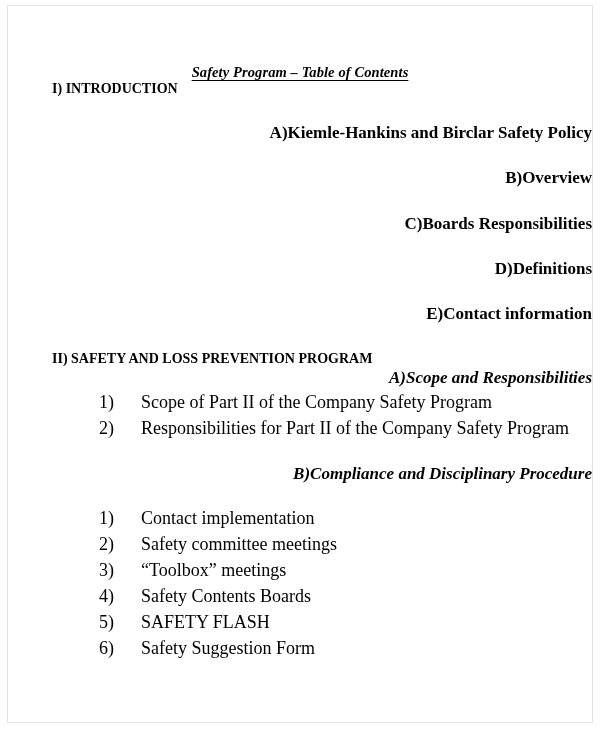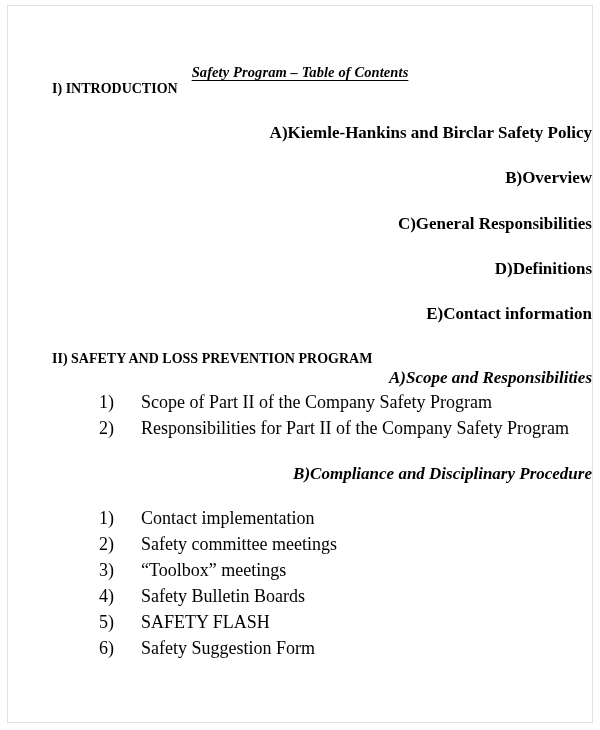--- a/index.html
+++ b/index.html
@@ -121,21 +121,21 @@
       <div class="section">
         <div class="section-head"><span>I)</span><span> INTRODUCTION</span></div>
         <ul class="letters spaced">
           <div class="letter-block">
             <li class="letter-item"><span class="letter-label">A)</span><span>Kiemle-Hankins and Birclar Safety Policy</span></li>
           </div>
           <div class="letter-block">
             <li class="letter-item"><span class="letter-label">B)</span><span>Overview</span></li>
           </div>
           <div class="letter-block">
-            <li class="letter-item"><span class="letter-label">C)</span><span>General Responsibilities</span></li>
+            <li class="letter-item"><span class="letter-label">C)</span><span>Boards Responsibilities</span></li>
           </div>
           <div class="letter-block">
             <li class="letter-item"><span class="letter-label">D)</span><span>Definitions</span></li>
           </div>
           <div class="letter-block">
             <li class="letter-item"><span class="letter-label">E)</span><span>Contact information</span></li>
           </div>
         </ul>
       </div>
       <div class="sec-gap"></div>
@@ -150,21 +150,21 @@
             </ul>
           </div>
           <div class="letter-block">
             <li class="letter-item"><span class="letter-label">B)</span><span>Compliance and Disciplinary Procedure</span></li>
           </div>
           <div class="letter-block">
             <ul class="numbers">
               <li class="number-item"><span class="number-label">1)</span><span>Contact implementation</span></li>
               <li class="number-item"><span class="number-label">2)</span><span>Safety committee meetings</span></li>
               <li class="number-item"><span class="number-label">3)</span><span>“Toolbox” meetings</span></li>
-              <li class="number-item"><span class="number-label">4)</span><span>Safety Bulletin Boards</span></li>
+              <li class="number-item"><span class="number-label">4)</span><span>Safety Contents Boards</span></li>
               <li class="number-item"><span class="number-label">5)</span><span>SAFETY FLASH</span></li>
               <li class="number-item"><span class="number-label">6)</span><span>Safety Suggestion Form</span></li>
             </ul>
           </div>
         </ul>
       </div>
     </div>
 
 </div>
 

